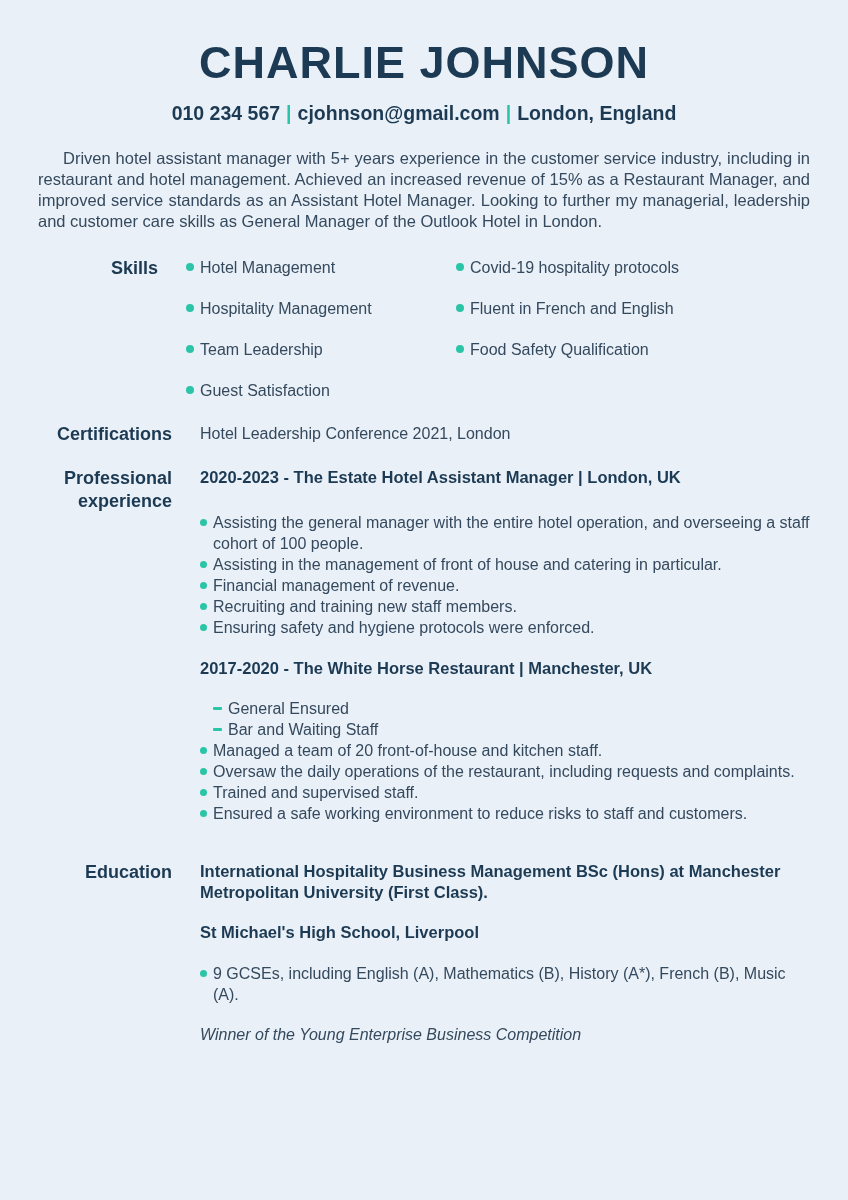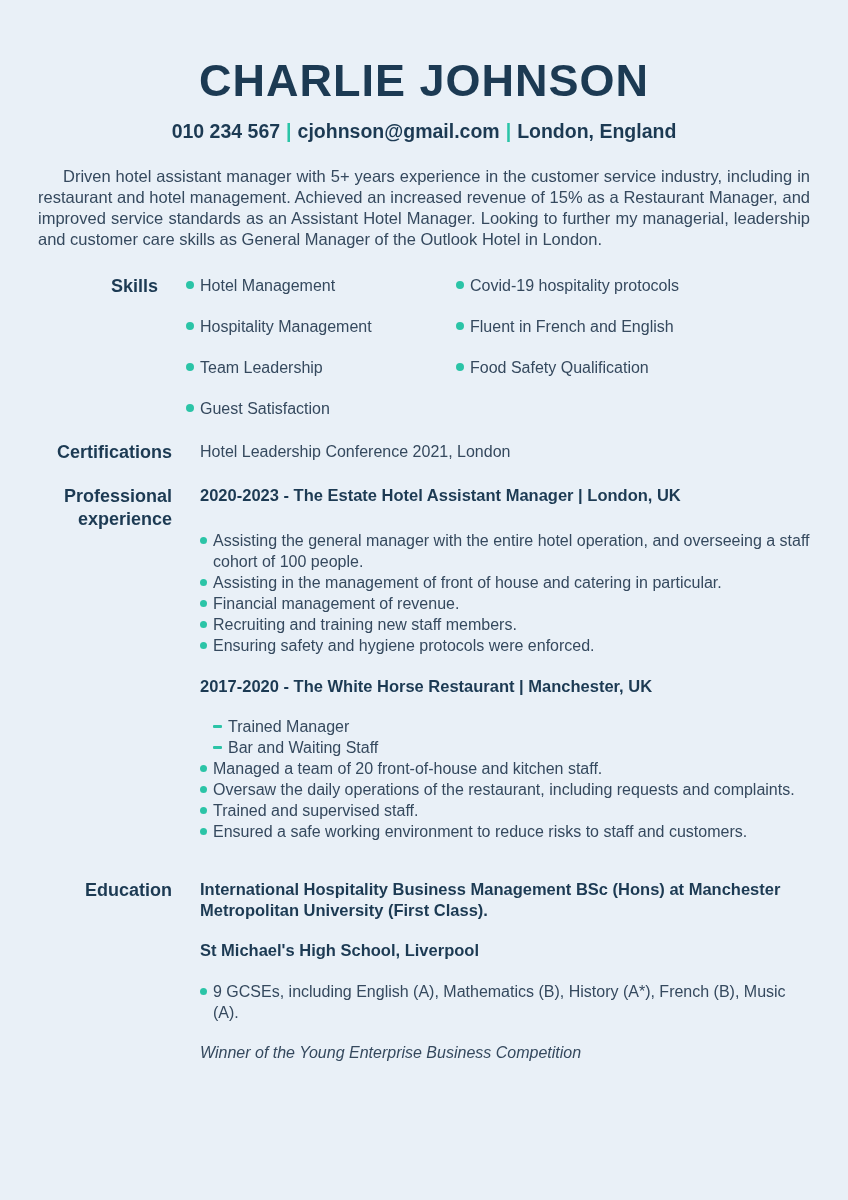--- a/index.html
+++ b/index.html
@@ -6,21 +6,21 @@
   .page {
     position: relative;
     width: 848px; height: 1200px;
     background: #e9f0f7;
     overflow: hidden;
     font-family: "Liberation Sans", "DejaVu Sans", sans-serif;
     color: #35495e;
     box-sizing: border-box;
   }
   .name {
-    margin: 0; padding-top: 58px;
+    margin: 0; padding-top: 40px;
     text-align: center;
     font-size: 45px; font-weight: 700; letter-spacing: 1px;
     line-height: 1;
     color: #1c3a53;
   }
   .contact {
     margin-top: 17px;
     text-align: center;
     font-size: 19.5px; font-weight: 700;
     color: #1c3a53;
@@ -168,21 +168,21 @@
         <div class="li">
             <span class="dot"></span>
             <span>Ensuring safety and hygiene protocols were enforced.</span>
           </div>
       </div>
 
       <div class="job-title jt2">2017-2020 - The White Horse Restaurant | Manchester, UK</div>
       <div class="roles">
         <div class="li">
             <span class="dash"></span>
-            <span>Trained Manager</span>
+            <span>General Ensured</span>
           </div>
         <div class="li">
             <span class="dash"></span>
             <span>Bar and Waiting Staff</span>
           </div>
       </div>
       <div>
         <div class="li">
             <span class="dot"></span>
             <span>Managed a team of 20 front-of-house and kitchen staff.</span>

